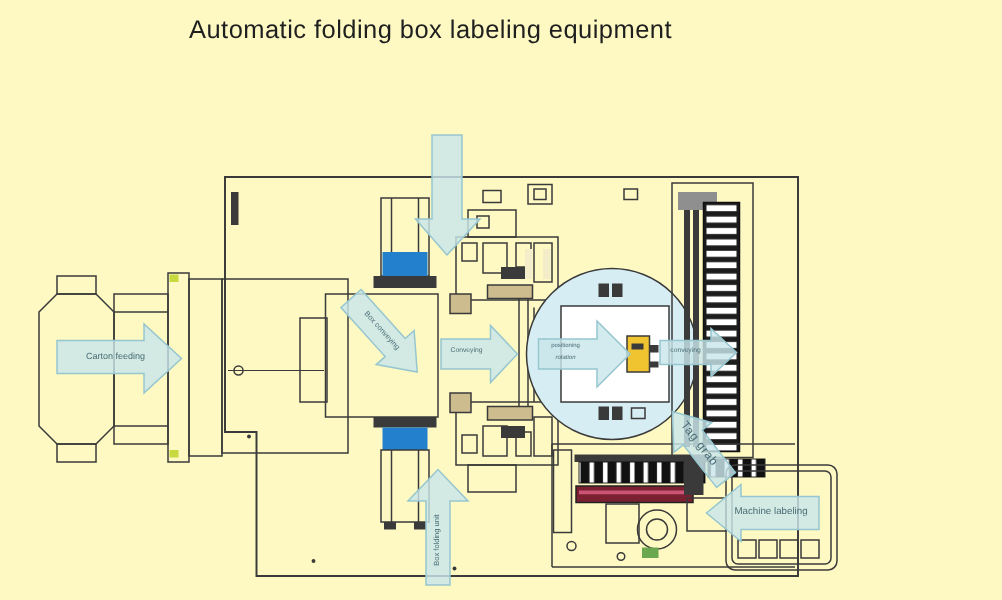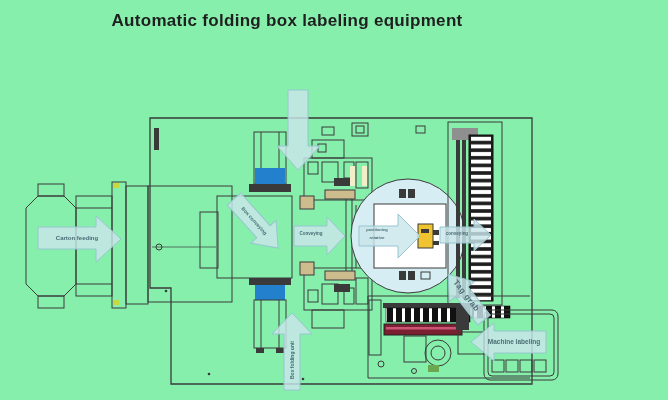--- a/index.html
+++ b/index.html
@@ -1,17 +1,17 @@
 <!DOCTYPE html>
 <html style="--arrow-fill: #c9e5ea; --arrow-stroke: #96c6cf; --circle-fill: #d6eef3; --blue: #2280cc; --yellow: #f0c330; --maroon: #7b2030; --pink: #cc5577; --tan: #cdbc8e; --lime: #c6d93f; --green: #6aa84f; --gray: #8f8f8f; --paleyellow: #f3eec9; --line: #3a3a3a; --text: #4a6d75; --title: #1f1f1f;"><head>
 <meta charset="utf-8">
 <style>
   html,body{margin:0;padding:0;background:#fff;}
-  .stage{position:relative;width:668px;height:400px;background:#86efac;overflow:hidden;
-         font-family:"Liberation Sans",sans-serif;font-weight:bold;}
+  .stage{position:relative;width:668px;height:400px;background:#fef9c3;overflow:hidden;
+         font-family:"Liberation Sans",sans-serif;}
   svg{position:absolute;left:0;top:0;}
   .mech{stroke:var(--line);fill:none;stroke-width:1;}
   .arw{fill:var(--arrow-fill);fill-opacity:.82;stroke:var(--arrow-stroke);stroke-width:1;}
   .lbl{position:absolute;transform:translate(-50%,-50%);white-space:nowrap;
        color:var(--text);font-family:"Liberation Sans",sans-serif;line-height:1;}
   .lbl.rot48{transform:translate(-50%,-50%) rotate(48deg);}
   .lbl.rot52{transform:translate(-50%,-50%) rotate(52deg);}
   .lbl.rotm90{transform:translate(-50%,-50%) rotate(-90deg);}
   .title{color:var(--title);font-size:17px;letter-spacing:.3px;}
 </style>

